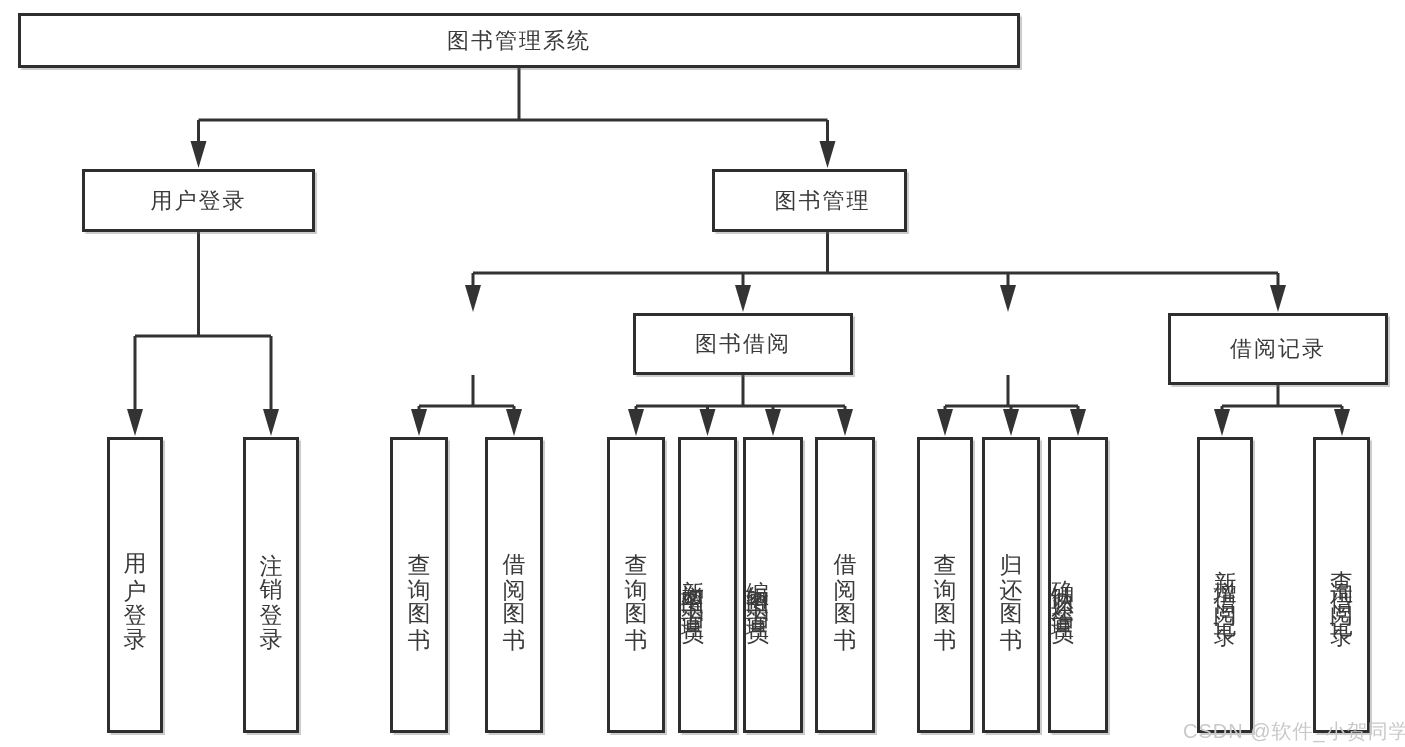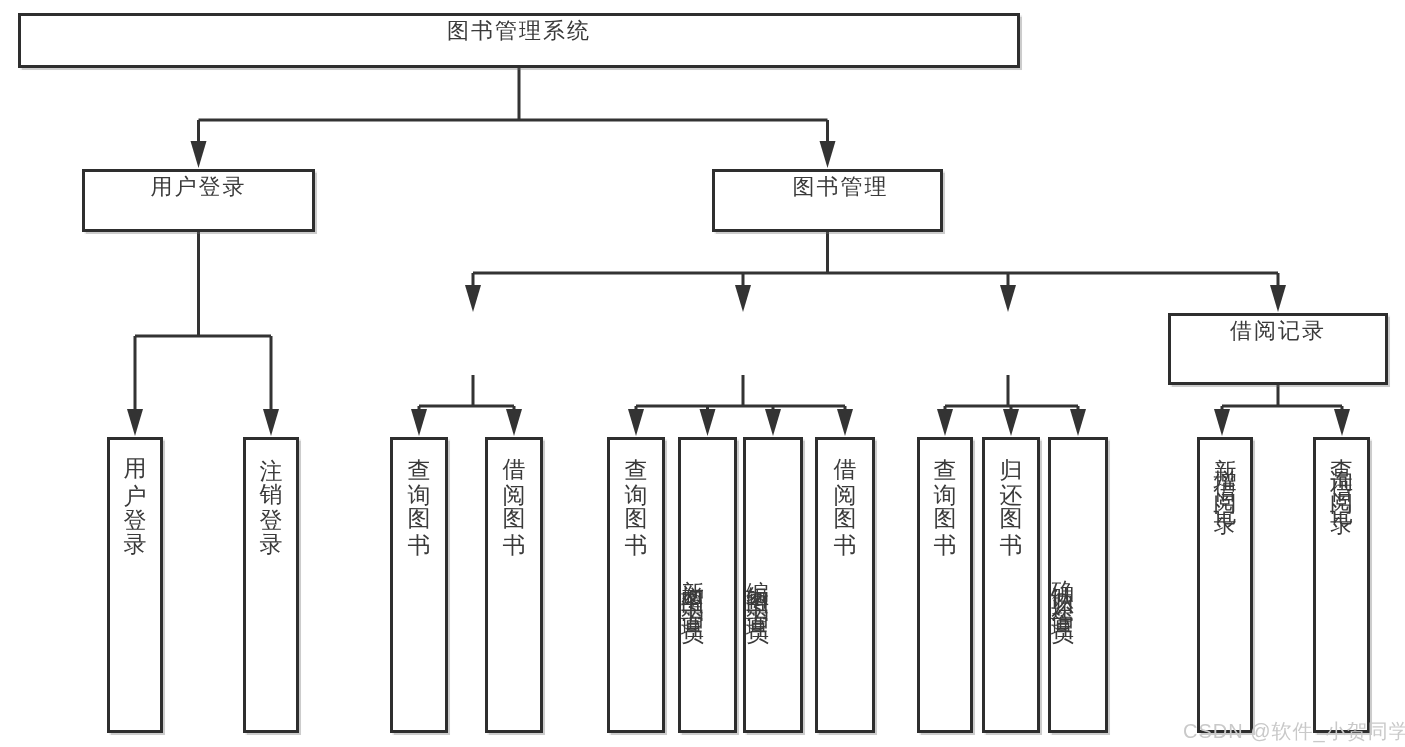--- a/index.html
+++ b/index.html
@@ -21,21 +21,21 @@
     width: 1405px; height: 747px;
     z-index: 1;
   }
   .node {
     position: absolute;
     box-sizing: border-box;
     background: #ffffff;
     border: 3px solid #2e2e2e;
     box-shadow: 1.5px 1.5px 1px rgba(110,110,110,0.35);
     display: flex;
-    align-items: flex-start;
+    align-items: center;
     justify-content: center;
     color: #3a3a3a;
     z-index: 2;
   }
   .h-label {
     font-size: 22px;
     letter-spacing: 2px;
     white-space: nowrap;
   }
   .leaf {
@@ -108,24 +108,27 @@
     </g>
   </svg>
 
   <div class="node" style="left:18px; top:13px; width:1002px; height:55px;">
     <span class="h-label">图书管理系统</span>
   </div>
 
   <div class="node" style="left:82px; top:169px; width:233px; height:63px;">
     <span class="h-label">用户登录</span>
   </div>
-  <div class="node" style="left:712px; top:169px; width:231px; height:63px;padding-left:26px;">
+  <div class="node" style="left:712px; top:169px; width:195px; height:63px;padding-left:26px;">
     <span class="h-label">图书管理</span>
   </div>
 
+  <div class="node" style="left:633px; top:313px; width:220px; height:62px;">
+    <span class="h-label">图书借阅</span>
+  </div>
   <div class="node" style="left:1168px; top:313px; width:220px; height:72px;">
     <span class="h-label">借阅记录</span>
   </div>
 
   <div class="node leaf vt-4" style="left:107px; top:437px; width:56px; height:296px;">
     <span class="vtext">用户登录</span>
   </div>
   <div class="node leaf vt-4" style="left:243px; top:437px; width:56px; height:296px;">
     <span class="vtext">注销登录</span>
   </div>

